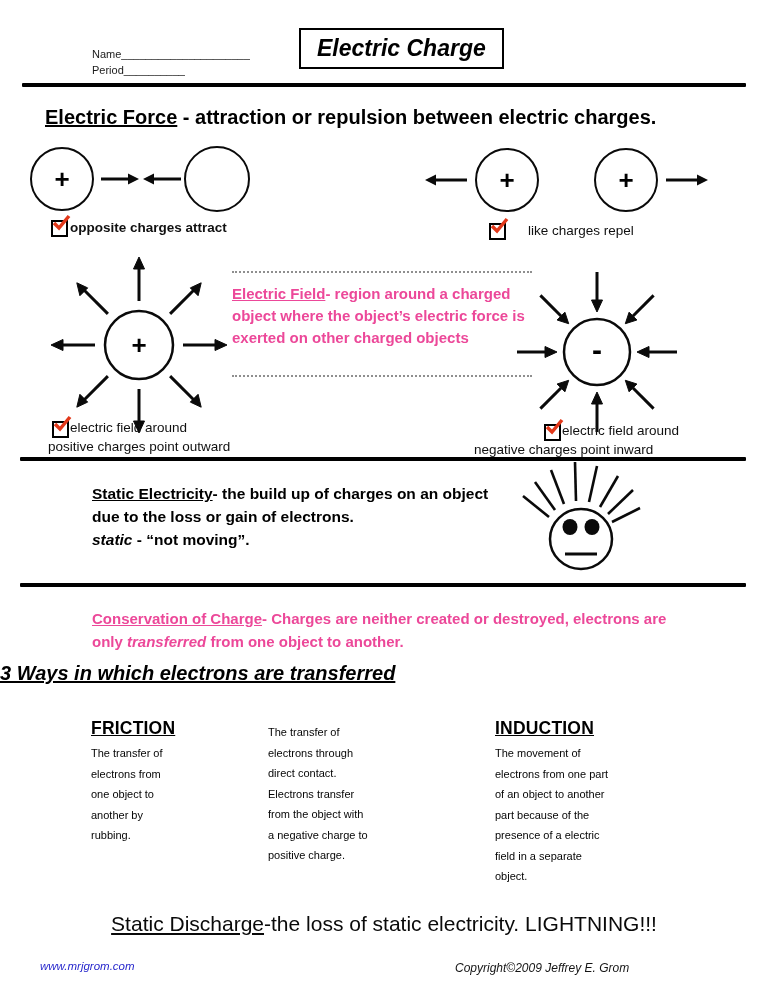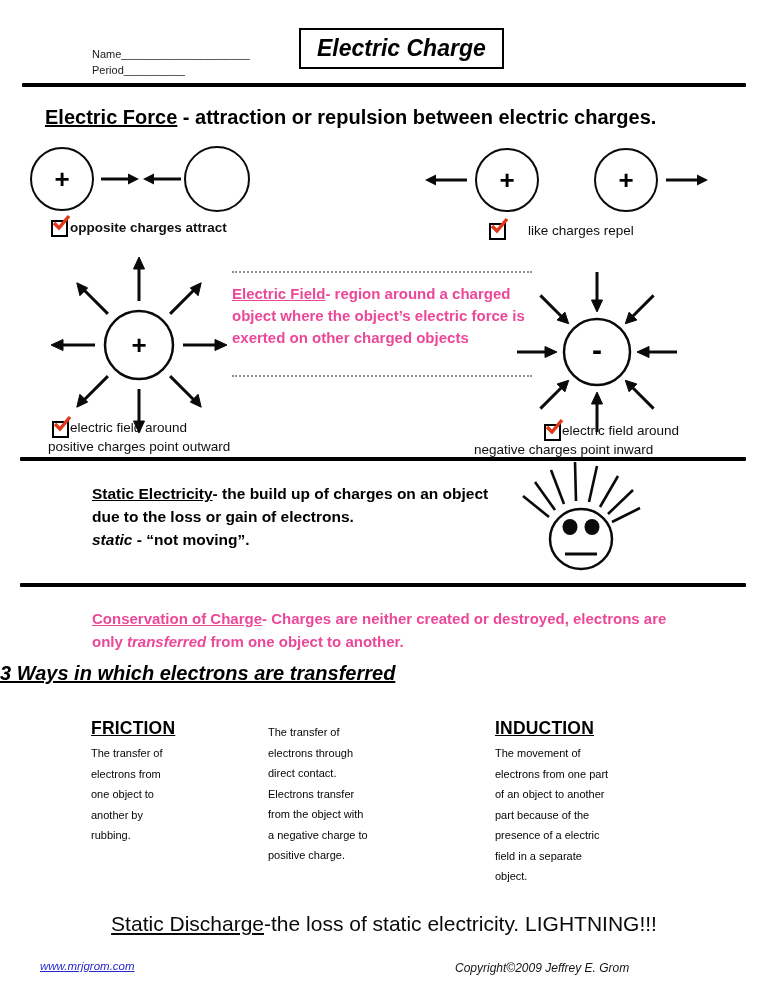--- a/index.html
+++ b/index.html
@@ -15,21 +15,21 @@
   .sign{font-size:26px;line-height:1;}
   .cb{position:absolute;width:13px;height:13px;border:2px solid #000;background:#fff;}
   .cb svg{position:absolute;left:-2px;top:-8px;width:20px;height:18px;overflow:visible;}
   .cblabel{position:absolute;font-size:13.5px;color:#101010;white-space:nowrap;}
   .def15{font-size:15px;font-weight:bold;line-height:22px;color:#ec4899;}
   .dotbox{position:absolute;left:232px;top:271px;width:300px;height:106px;
           border-top:2px dotted #8f8f8f;border-bottom:2px dotted #8f8f8f;
           padding-top:10px;box-sizing:border-box;}
   .colbody{font-size:11px;font-weight:normal;line-height:20.5px;white-space:pre-line;color:#050505;}
   .coltitle{font-size:17.5px;font-weight:bold;text-decoration:underline;letter-spacing:.2px;}
-  a.weblink{color:#2727cc;text-decoration:underline;font-style:italic;font-size:11.5px;cursor:pointer;}
+  a.weblink{color:#2727cc;font-style:italic;font-size:11.5px;cursor:pointer;}
   svg{display:block;}
   .arrow line{stroke:#0a0a0a;stroke-width:3;}
   .arrow polygon{fill:#0a0a0a;}
   .headline{font-size:20px;font-weight:bold;}
 </style>
 </head>
 <body>
 
 <div id="page">
 

